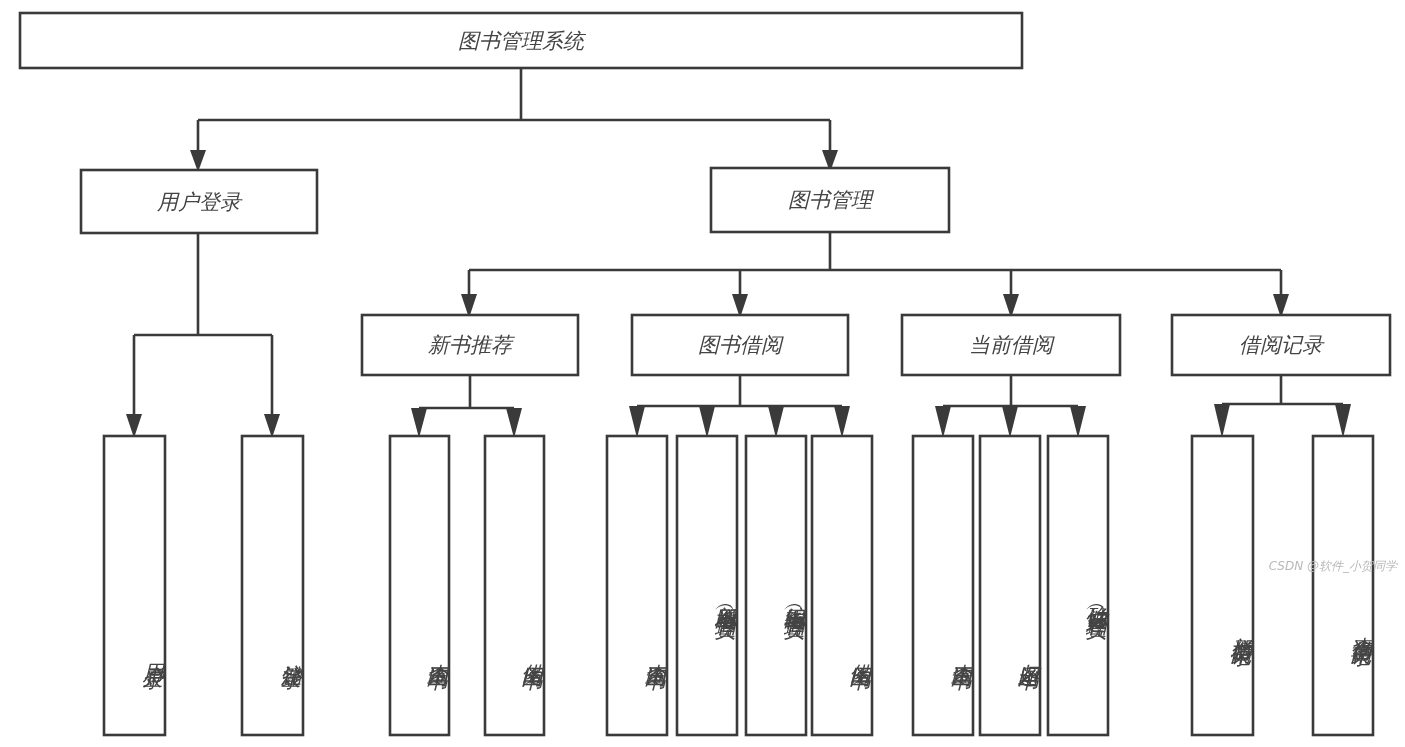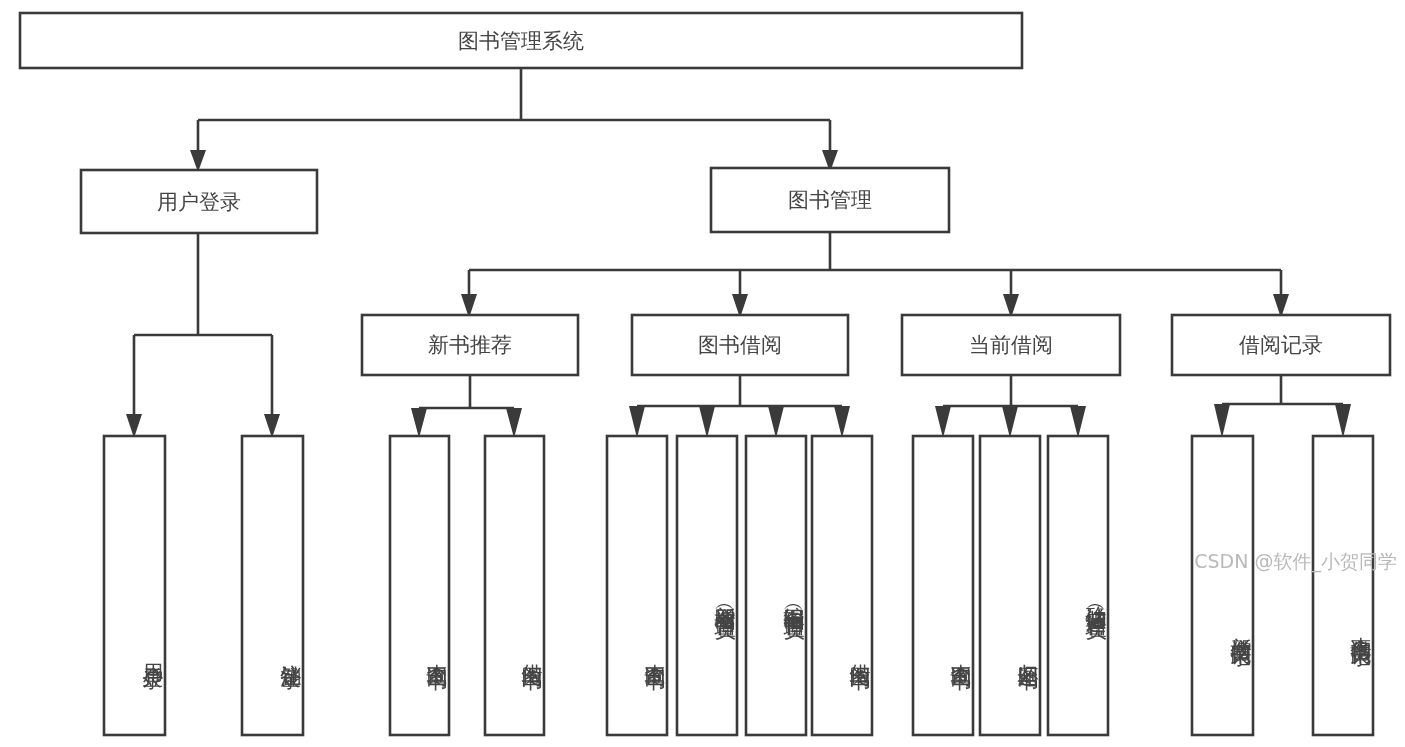--- a/index.html
+++ b/index.html
@@ -13,20 +13,21 @@
     height: 747px;
     font-family: "DejaVu Sans", "Liberation Sans", sans-serif;
     overflow: hidden;
     position: relative;
   }
   #diagram-root {
     position: relative;
     width: 1405px;
     height: 579px;
     background: #ffffff;
+    font-style: italic;
   }
   svg#diagram-svg {
     position: absolute;
     left: 0;
     top: 0;
     width: 1405px;
     height: 747px;
     display: block;
   }
   .node-box {
@@ -72,21 +73,21 @@
     display: flex;
     align-items: flex-start;
     justify-content: center;
     pointer-events: none;
   }
   .watermark {
     position: absolute;
     right: 8px;
     bottom: 4px;
     font-family: "DejaVu Sans", "Liberation Sans", sans-serif;
-    font-size: 19px;
+    font-size: 12px;
     color: #b9b9b9;
     white-space: nowrap;
     user-select: none;
   }
 </style>
 </head>
 <body>
 
 <div id="diagram-root">
 

